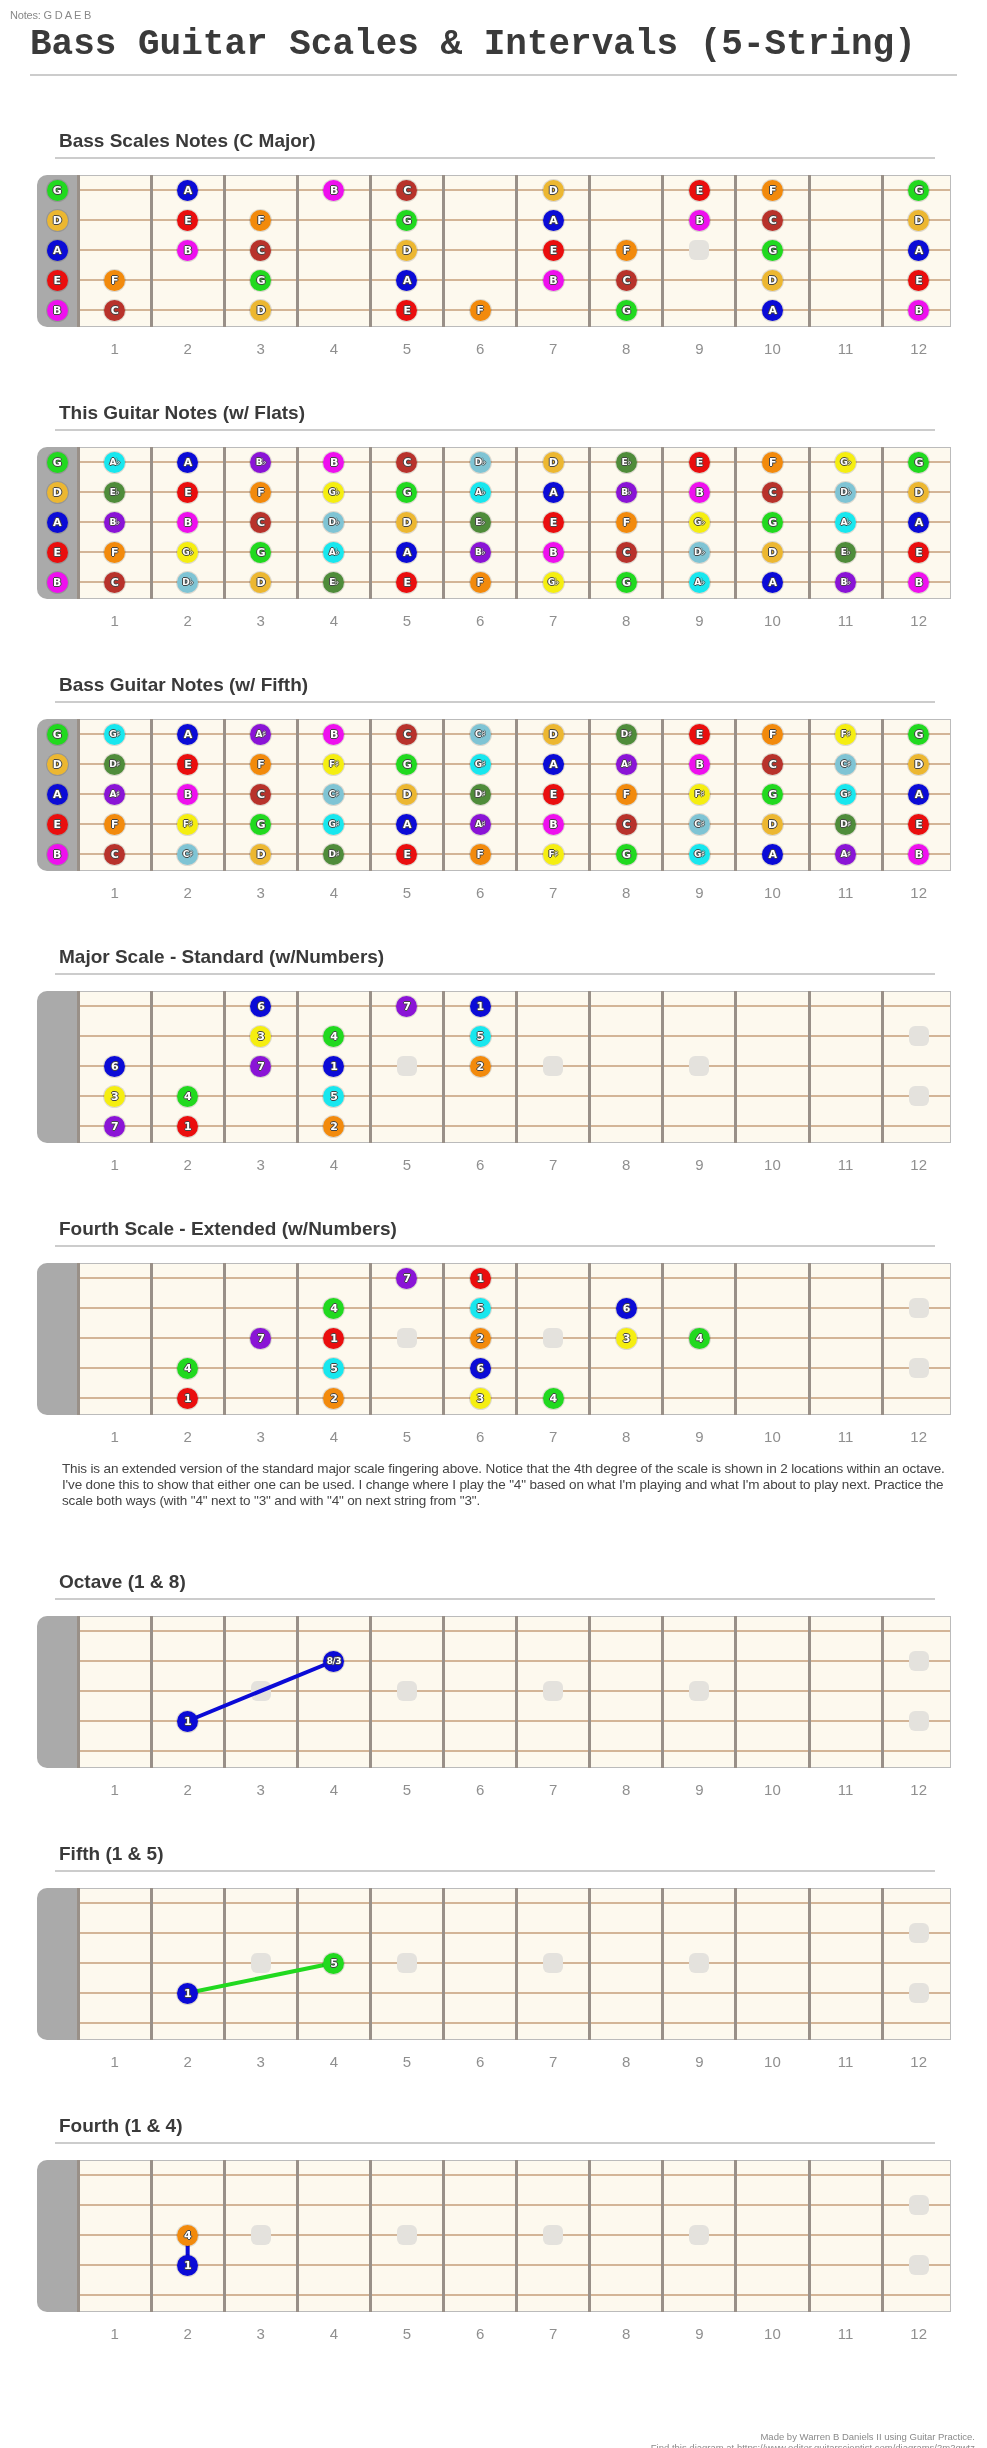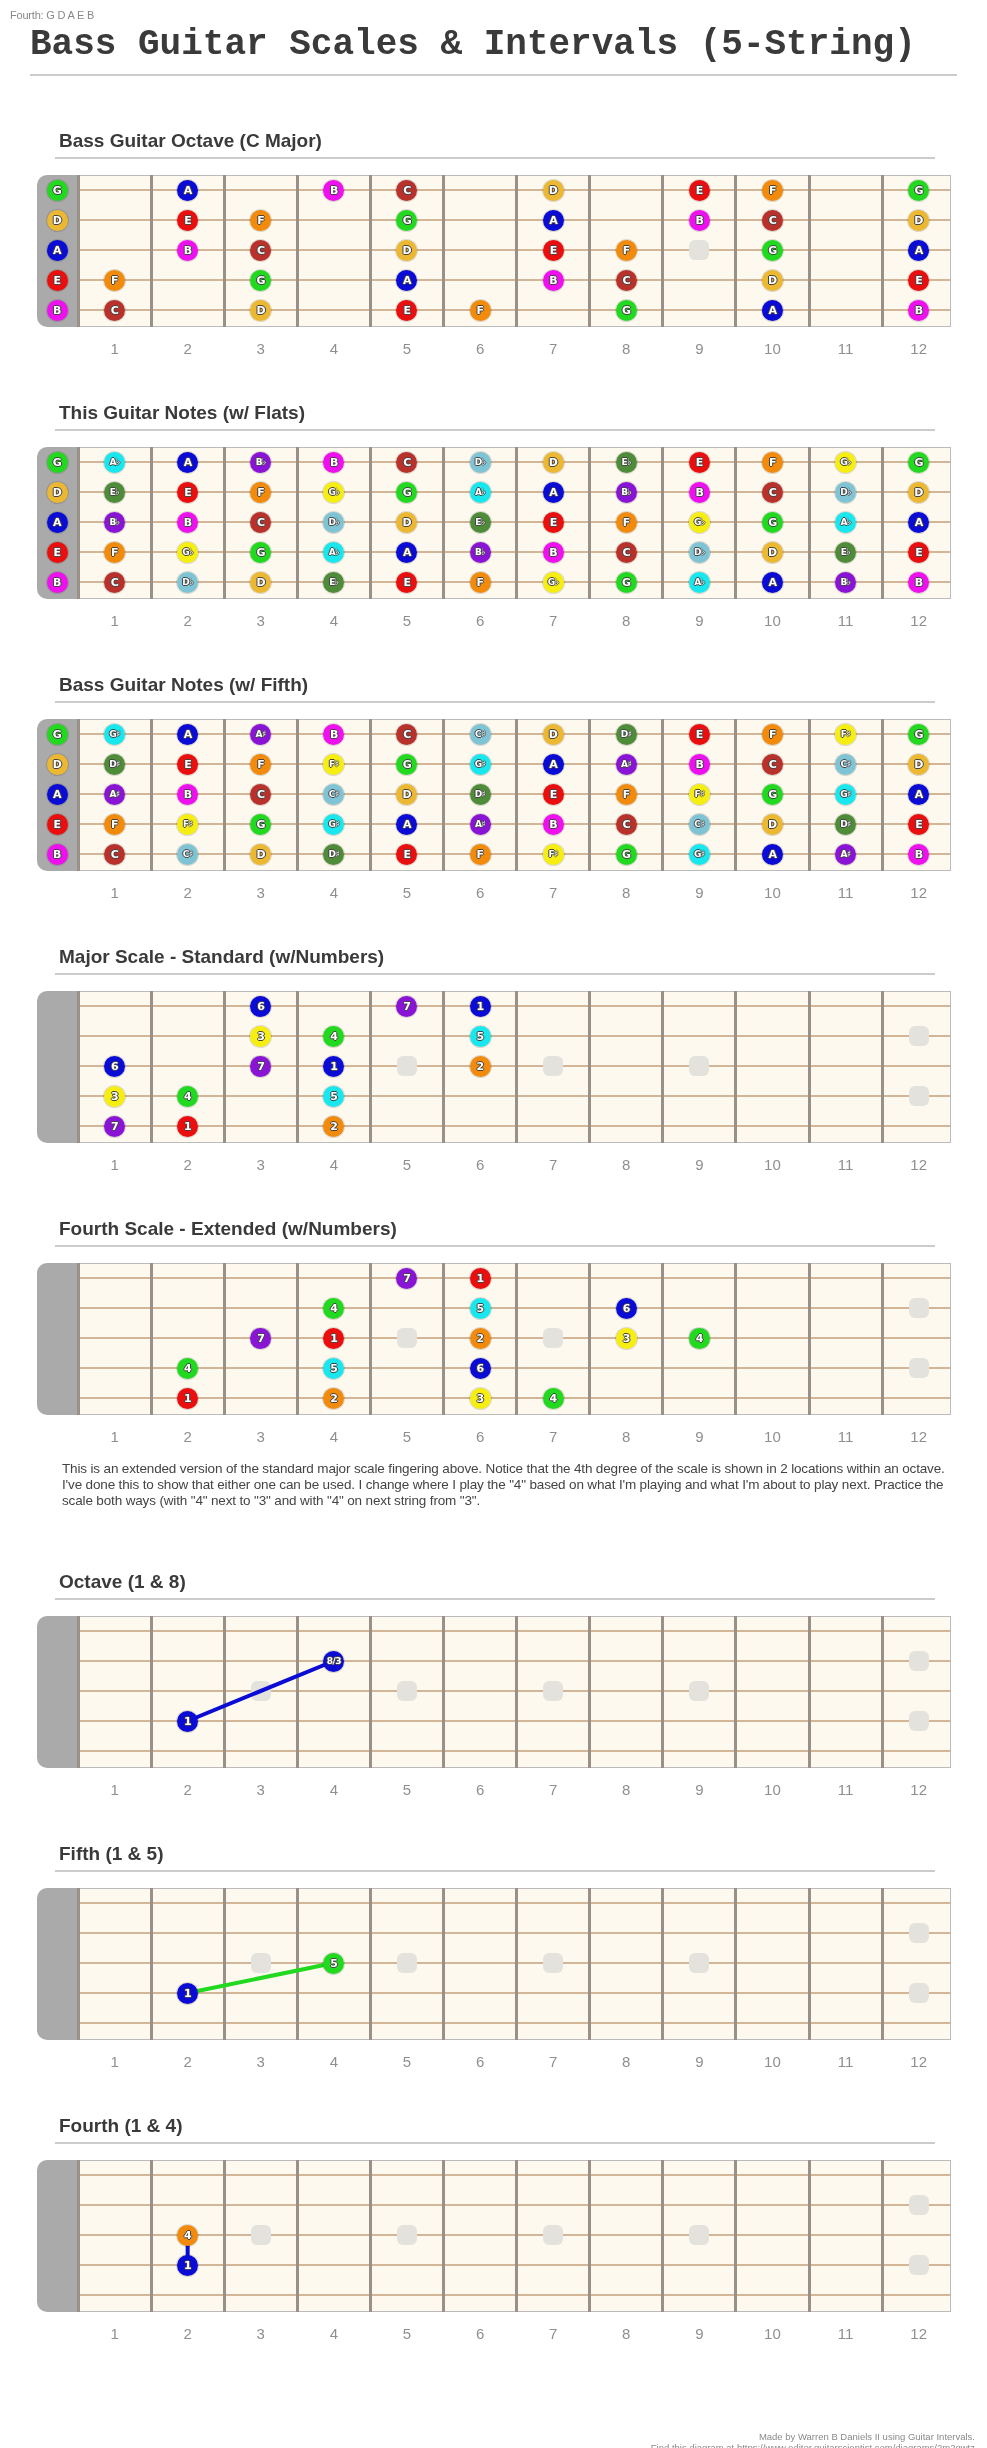--- a/index.html
+++ b/index.html
@@ -19,27 +19,27 @@
   .dot { position:absolute; width:21px; height:21px; border-radius:50%; display:flex; align-items:center; justify-content:center; font-size:11px; font-weight:bold; color:#fff; box-shadow:0 0 0 1px rgba(0,0,0,0.12); font-family:"DejaVu Sans", sans-serif; text-shadow: -1px 0 #444, 1px 0 #444, 0 -1px #444, 0 1px #444; letter-spacing:-0.5px; z-index:3; }
   .dot.small { font-size:9px; }
   .fret-num { position:absolute; font-size:15px; color:#8f8f8f; width:40px; text-align:center; font-family:"Liberation Sans", sans-serif; }
   .note-para { position:absolute; left:62px; width:905px; font-size:13.5px; color:#444; line-height:16px; font-family:"Liberation Sans", sans-serif; letter-spacing:-0.15px; }
   .footer { position:absolute; right:12px; top:2431px; text-align:right; font-size:9.5px; color:#8a8a8a; line-height:11px; font-family:"Liberation Sans", sans-serif; }
   svg.lines { position:absolute; left:0; top:0; z-index:2; pointer-events:none; overflow:visible; }
 </style>
 </head>
 <body>
 
-<div class="tuning">Fourth: G D A E B</div>
+<div class="tuning">Notes: G D A E B</div>
 <h1 class="main-title">Bass Guitar Scales &amp; Intervals (5-String)</h1>
 <div class="main-rule"></div>
 
 <div id="sections">
     <div class="section" style="top: 130px;">
-      <h2 class="section-title">Bass Guitar Octave (C Major)</h2>
+      <h2 class="section-title">Bass Scales Notes (C Major)</h2>
       <div class="section-rule"></div>
       <div class="fret-num" style="left: 94.55px; top: 210px;">1</div>
       <div class="fret-num" style="left: 167.65px; top: 210px;">2</div>
       <div class="fret-num" style="left: 240.75px; top: 210px;">3</div>
       <div class="fret-num" style="left: 313.85px; top: 210px;">4</div>
       <div class="fret-num" style="left: 386.95px; top: 210px;">5</div>
       <div class="fret-num" style="left: 460.05px; top: 210px;">6</div>
       <div class="fret-num" style="left: 533.15px; top: 210px;">7</div>
       <div class="fret-num" style="left: 606.25px; top: 210px;">8</div>
       <div class="fret-num" style="left: 679.35px; top: 210px;">9</div>
@@ -573,15 +573,15 @@
         <svg class="lines" width="913" height="152">
           <line x1="150.64999999999998" y1="105" x2="150.64999999999998" y2="75" stroke="#0b0bd6" stroke-width="4"></line>
         </svg>
         <div class="dot" style="left: 140.15px; top: 94.5px; background: rgb(11, 11, 214);">1</div>
         <div class="dot" style="left: 140.15px; top: 64.5px; background: rgb(242, 138, 12);">4</div>
       </div>
     </div>
   </div>
 
 <div class="footer">
-  <div>Made by Warren B Daniels II using Guitar Intervals.</div>
+  <div>Made by Warren B Daniels II using Guitar Practice.</div>
   <div>Find this diagram at https://www.editor.guitarscientist.com/diagrams/2m2gwtz</div>
 </div>
 
 </body></html>

